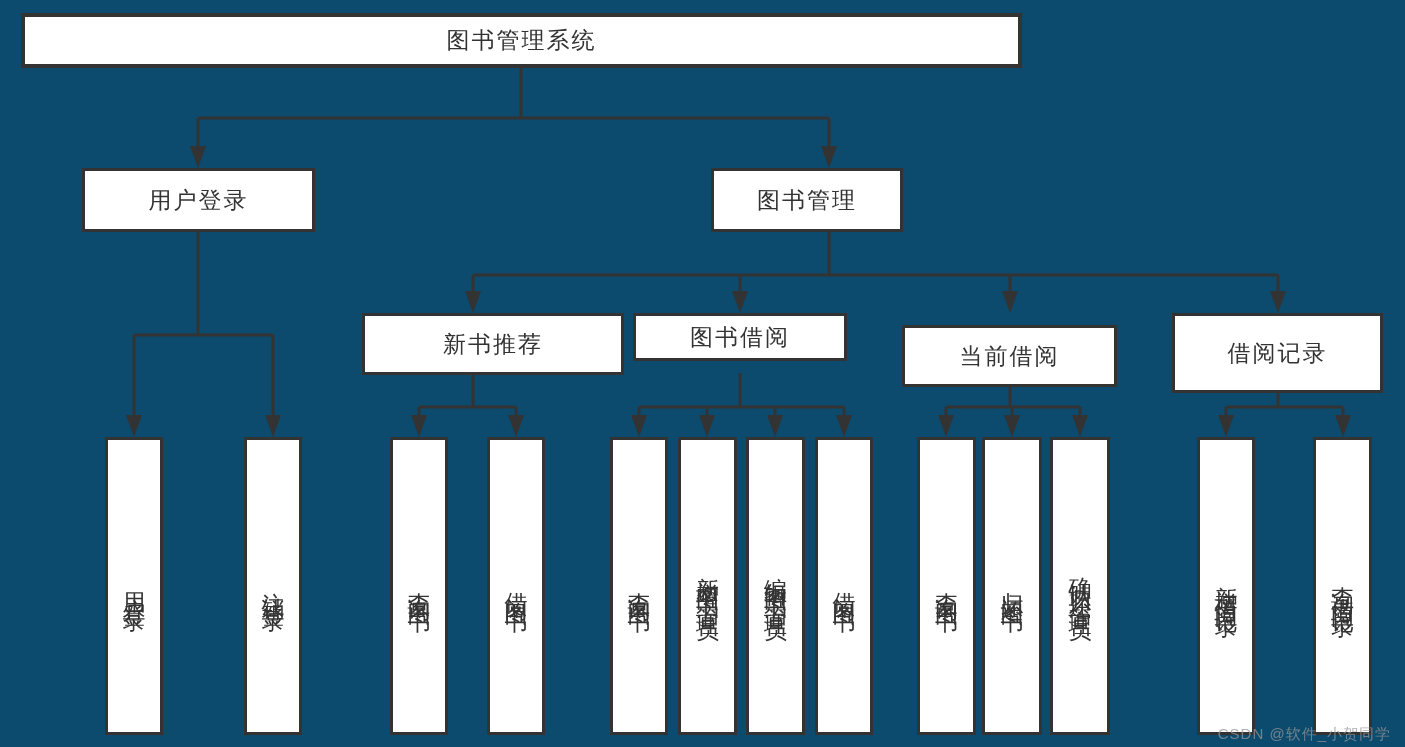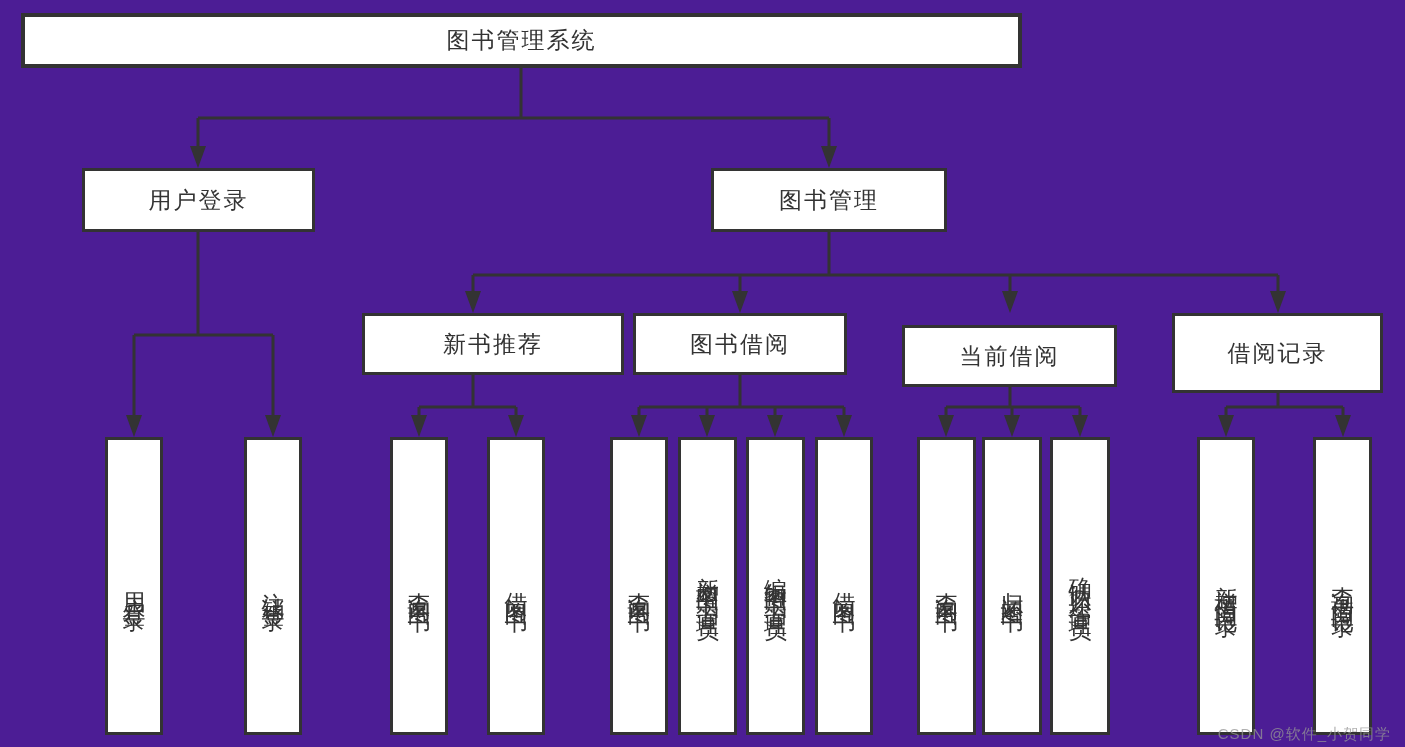--- a/index.html
+++ b/index.html
@@ -1,20 +1,20 @@
 <!DOCTYPE html>
 <html><head>
 <meta charset="utf-8">
 <style>
   html, body { margin: 0; padding: 0; background: #ffffff; }
   #stage {
     position: relative;
     width: 1405px;
     height: 747px;
-    background: #4c1d95;
+    background: #0c4a6e;
     font-family: "Liberation Sans", "DejaVu Sans", sans-serif;
     color: #333333;
     overflow: hidden;
   }
   #connectors {
     position: absolute;
     left: 0; top: 0;
     width: 1405px; height: 747px;
     z-index: 1;
   }
@@ -100,28 +100,28 @@
     </g>
   </svg>
 
   <div class="node root" style="left:21px; top:13px; width:1001px; height:55px;">
     <span class="hlabel">图书管理系统</span>
   </div>
 
   <div class="node" style="left:82px; top:168px; width:233px; height:64px;">
     <span class="hlabel">用户登录</span>
   </div>
-  <div class="node" style="left:711px; top:168px; width:236px; height:64px;">
+  <div class="node" style="left:711px; top:168px; width:192px; height:64px;">
     <span class="hlabel">图书管理</span>
   </div>
 
   <div class="node" style="left:362px; top:313px; width:262px; height:62px;">
     <span class="hlabel">新书推荐</span>
   </div>
-  <div class="node" style="left:633px; top:313px; width:214px; height:62px;font-family:Liberation Serif, serif;">
+  <div class="node" style="left:633px; top:313px; width:214px; height:48px;font-family:Liberation Serif, serif;">
     <span class="hlabel">图书借阅</span>
   </div>
   <div class="node" style="left:902px; top:313px; width:215px; height:62px;margin-top:12px;">
     <span class="hlabel">当前借阅</span>
   </div>
   <div class="node" style="left:1172px; top:313px; width:211px; height:80px;">
     <span class="hlabel">借阅记录</span>
   </div>
 
   <div class="node leaf" style="left:105px; top:437px; width:58px; height:298px;">

